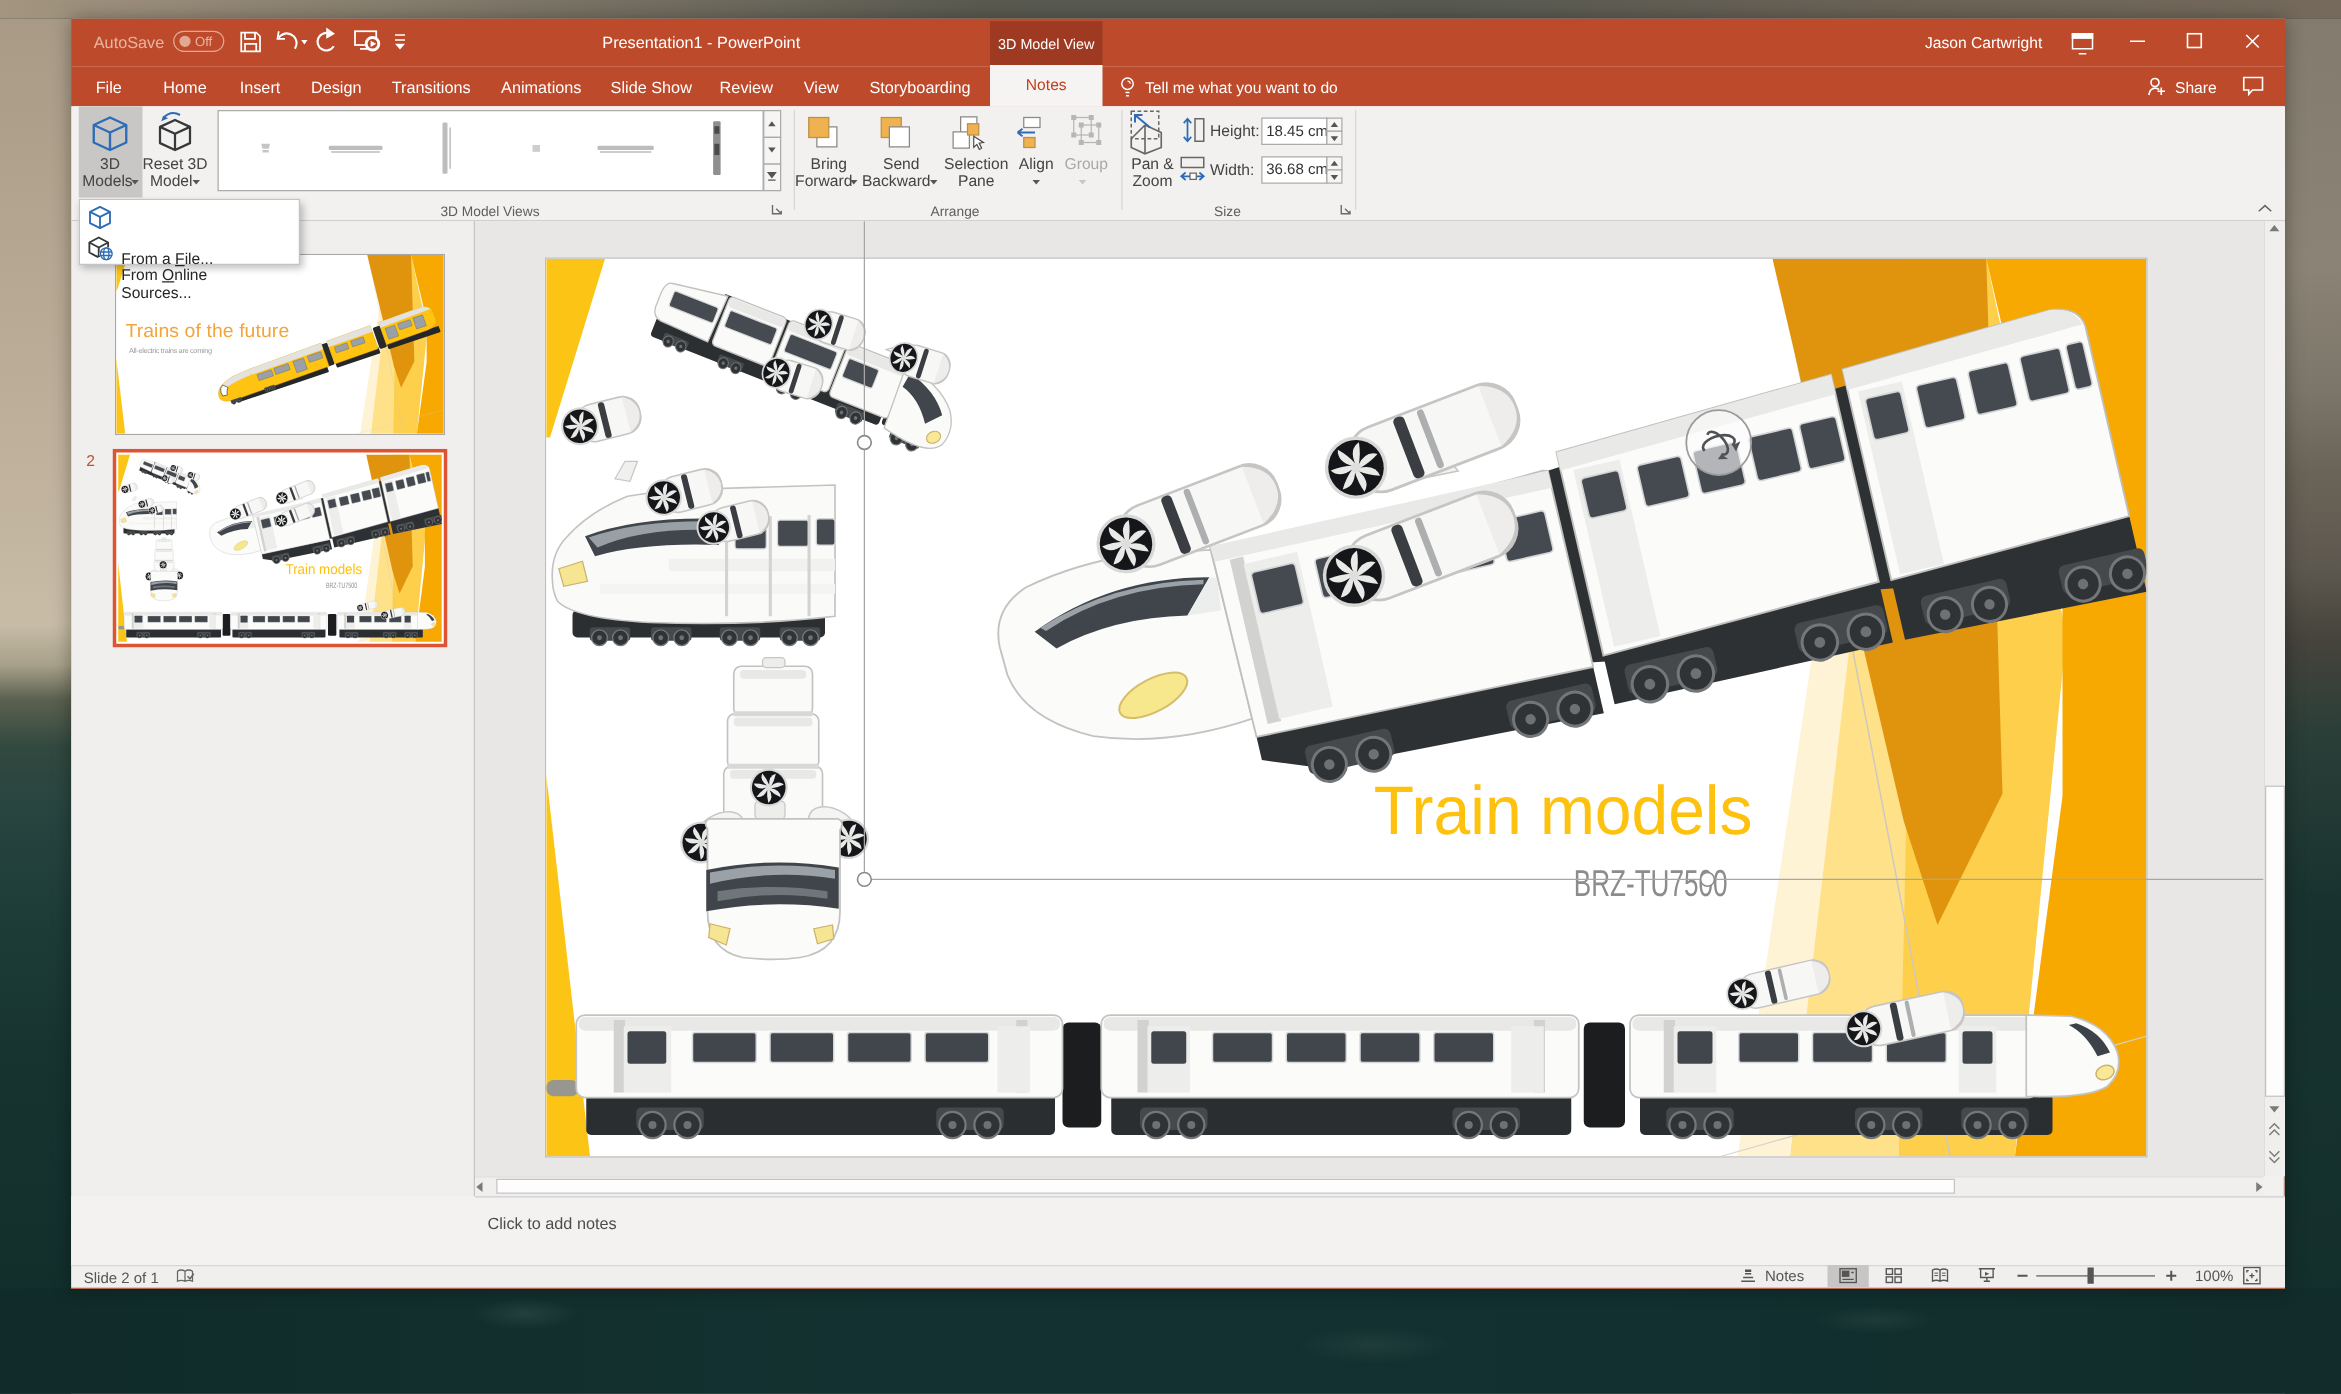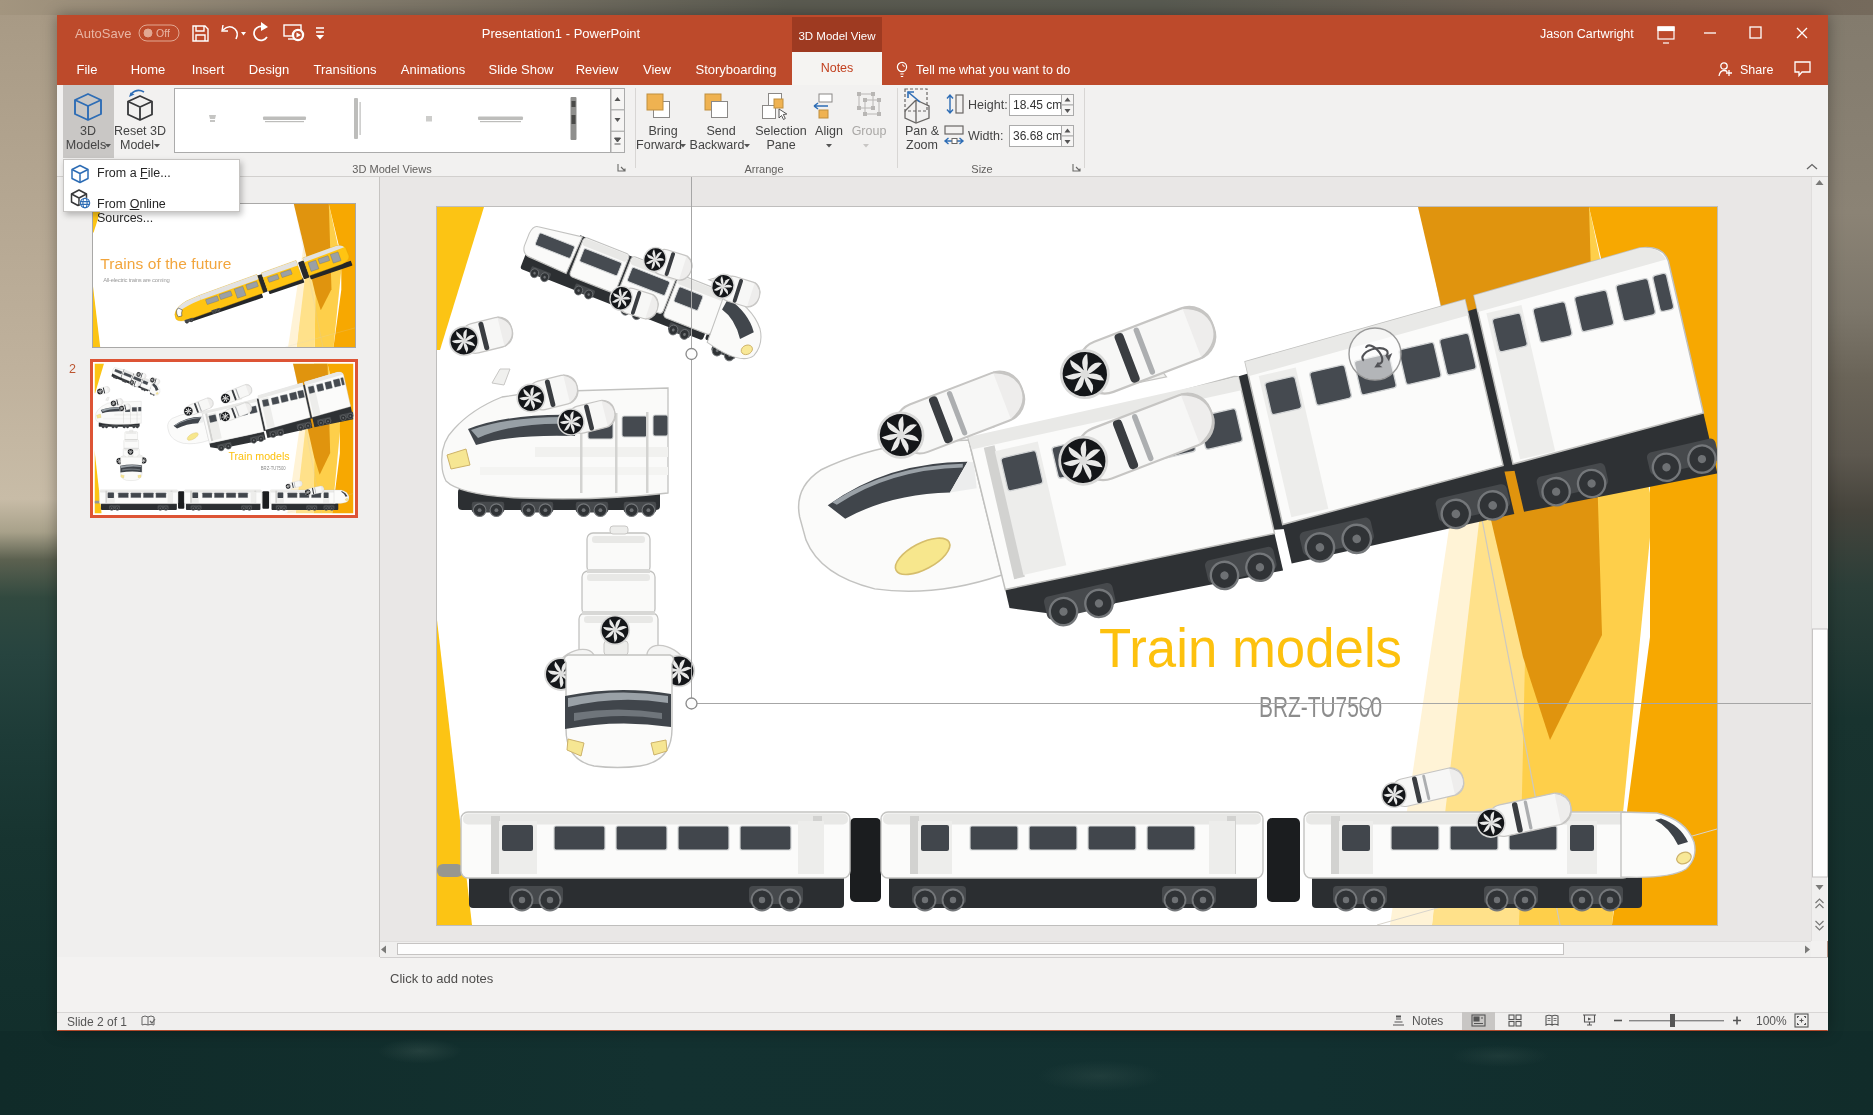--- a/index.html
+++ b/index.html
@@ -38,21 +38,21 @@
   #editarea { left:380px; top:177px; width:1431px; height:764px; background:#e9e7e6; }
   #vscroll { left:1811px; top:177px; width:17px; height:764px; background:#f0efee; border-left:1px solid #e0dedd; }
   #hscroll { left:380px; top:941px; width:1431px; height:16px; background:#f0efee; border-top:1px solid #e0dedd; }
   #notes { left:380px; top:957px; width:1448px; height:55px; background:#f3f2f1; border-top:1px solid #d0cece; }
   #notes2 { left:57px; top:957px; width:323px; height:55px; background:#f3f2f1; }
   #statusbar { left:57px; top:1012px; width:1771px; height:18px; background:#f0efee; border-top:1px solid #d8d6d5;
                font-size:12px; color:#555; }
   
   #menu { left:63px; top:159px; width:177px; height:53px; background:#fff; border:1px solid #c6c4c2;
           box-shadow:2px 3px 6px rgba(0,0,0,.25); z-index:50; }
-  .mi { position:absolute; left:0; width:139px; height:25px; font-size:12.5px; color:#262626; }
+  .mi { position:absolute; left:0; width:139px; height:25px; font-size:12.5px; color:#262626;margin-top:34px; }
   .mi span { position:absolute; left:33px; top:5px; }
 </style>
 </head>
 <body>
 <svg width="0" height="0" style="position:absolute">
 <defs>
 
 <g id="fan">
   <circle r="13.5" fill="#d8d8d7"></circle>
   <circle r="12" fill="#141619"></circle>
@@ -801,21 +801,21 @@
 <div id="notes" class="abs">
     <span style="position:absolute;left:10px;top:13px;font-size:13px;color:#4e4d4c;">Click to add notes</span>
   </div>
 <div id="statusbar" class="abs">
     <span style="position:absolute;left:10px;top:2px;">Slide 2 of 1</span>
   </div>
 <div id="menu" class="abs">
   <div class="mi" style="top:1px;">
       <span>From a <u>F</u>ile...</span>
     </div>
-  <div class="mi" style="top:32px;">
+  <div class="mi" style="top:14px;">
       <span>From <u>O</u>nline Sources...</span>
     </div>
   <svg style="position:absolute;left:6px;top:4px" width="24" height="46">
     <g transform="translate(10,10)" stroke="#2e6db5" stroke-width="1.5" fill="none" stroke-linejoin="round">
       <path d="M0,-8.5 L8,-4.5 L8,4.5 L0,8.5 L-8,4.5 L-8,-4.5 Z"></path>
       <path d="M-8,-4.5 L0,-0.5 L8,-4.5 M0,-0.5 L0,8.5"></path>
     </g>
     <g transform="translate(9,34)">
       <g stroke="#37383a" stroke-width="1.5" fill="none" stroke-linejoin="round">
         <path d="M0,-8 L7.5,-4 L7.5,2 L5,4 L-1,7.5 L-7.5,4 L-7.5,-4 Z"></path>

